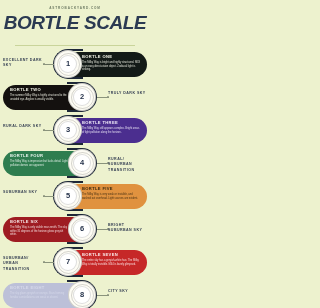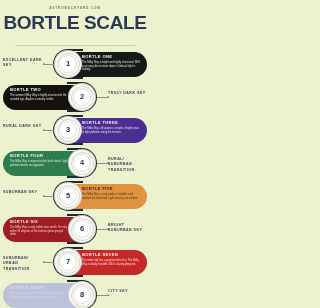--- a/index.html
+++ b/index.html
@@ -19,20 +19,21 @@
     font-weight:700;
   }
   .title{
     text-align:center;
     font-size:19px;
     font-weight:900;
     letter-spacing:-0.4px;
     color:#2b3a52;
     line-height:1;
     margin-top:3px;
+    font-style:italic;
   }
   .title-rule{
     width:120px;height:1px;background:#c9d49a;
     margin:5px auto 0;
   }
   .rows{position:relative;margin-top:3px;}
   .row{
     position:relative;
     height:33px;
   }

